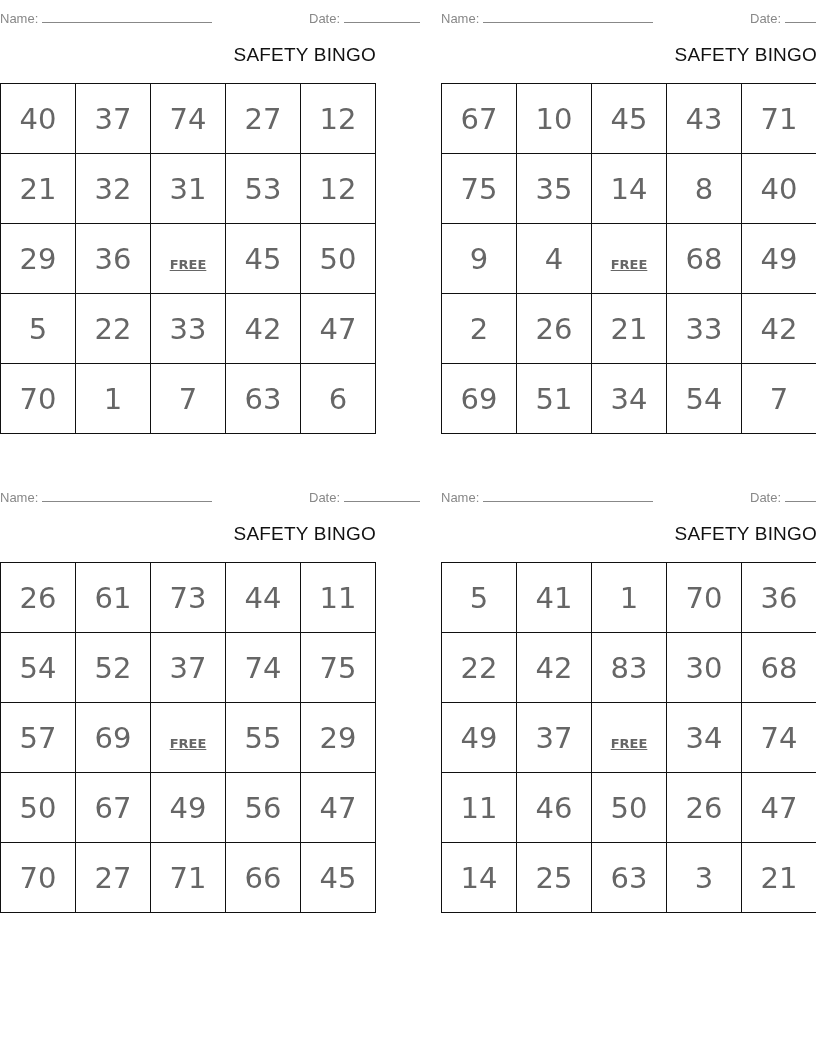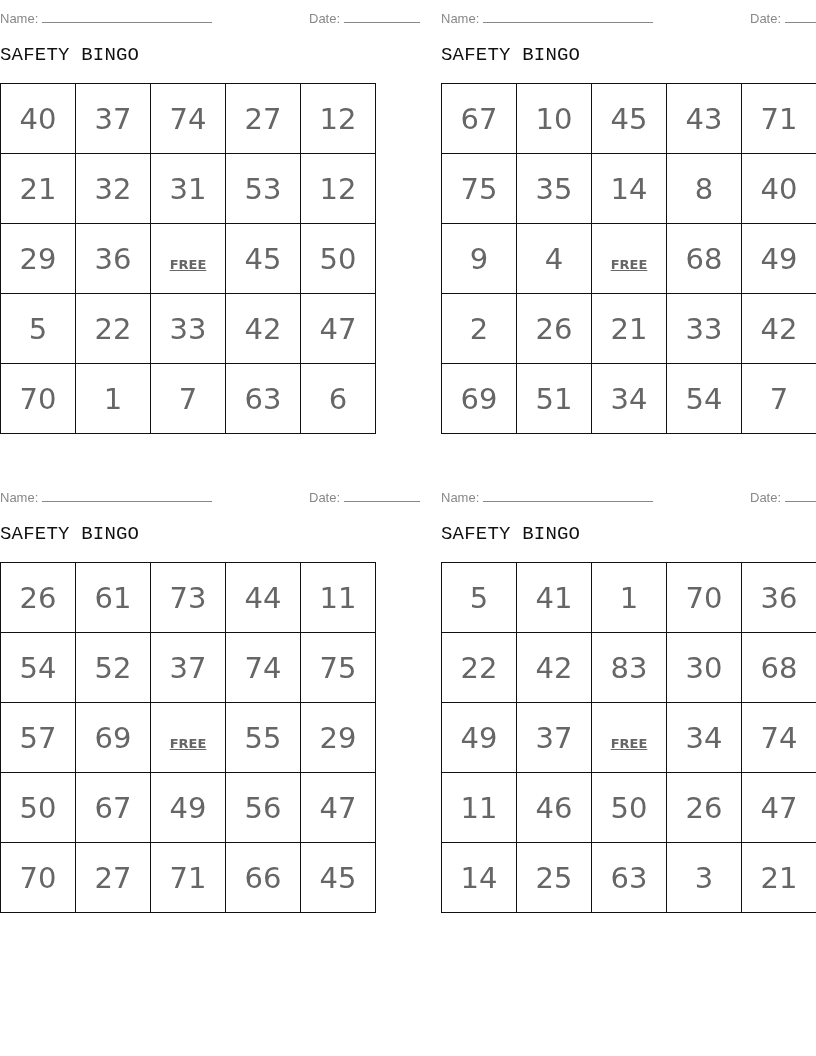--- a/index.html
+++ b/index.html
@@ -3,22 +3,22 @@
   <meta charset="utf-8">
   <style>
     html, body { margin:0; padding:0; background:#ffffff; }
     body { width:816px; height:1056px; position:relative; overflow:hidden; }
     .card { position:absolute; width:376px; }
     .hdr { position:absolute; left:0; top:8px; width:376px; height:20px;
            font-family:"Liberation Sans", sans-serif; font-size:13px; color:#888888; }
     .hdr .name { position:absolute; left:0; top:2px; white-space:nowrap; }
     .hdr .date { position:absolute; left:261px; top:2px; white-space:nowrap;margin-left:48px; }
     .blank { display:inline-block; border-bottom:1px solid #888888; height:12px; vertical-align:baseline; margin-left:4px; }
-    .title { position:absolute; left:0; top:44px; width:376px; text-align:left;
-             font-family:Liberation Mono, monospace; font-size:19px; color:#111111; letter-spacing:0.2px; }
+    .title { position:absolute; left:0; top:44px; width:376px; text-align:right;
+             font-family:Liberation Sans, sans-serif; font-size:19px; color:#111111; letter-spacing:0.2px; }
     .grid { position:absolute; left:0; top:83px; border-collapse:collapse;padding-left:31px; }
     .grid td { width:74px; height:69px; border:1.3px solid #111111; text-align:center; vertical-align:middle;
                font-family:"DejaVu Sans", sans-serif; font-size:29px; color:#666666; padding:0; }
     .grid td.free span { font-size:13px; font-weight:bold; text-decoration:underline; color:#666666;text-align:right; }
   </style>
 </head>
 <body>
 
 <div id="root">
     <div class="card" style="left: 0px; top: 0px;">

